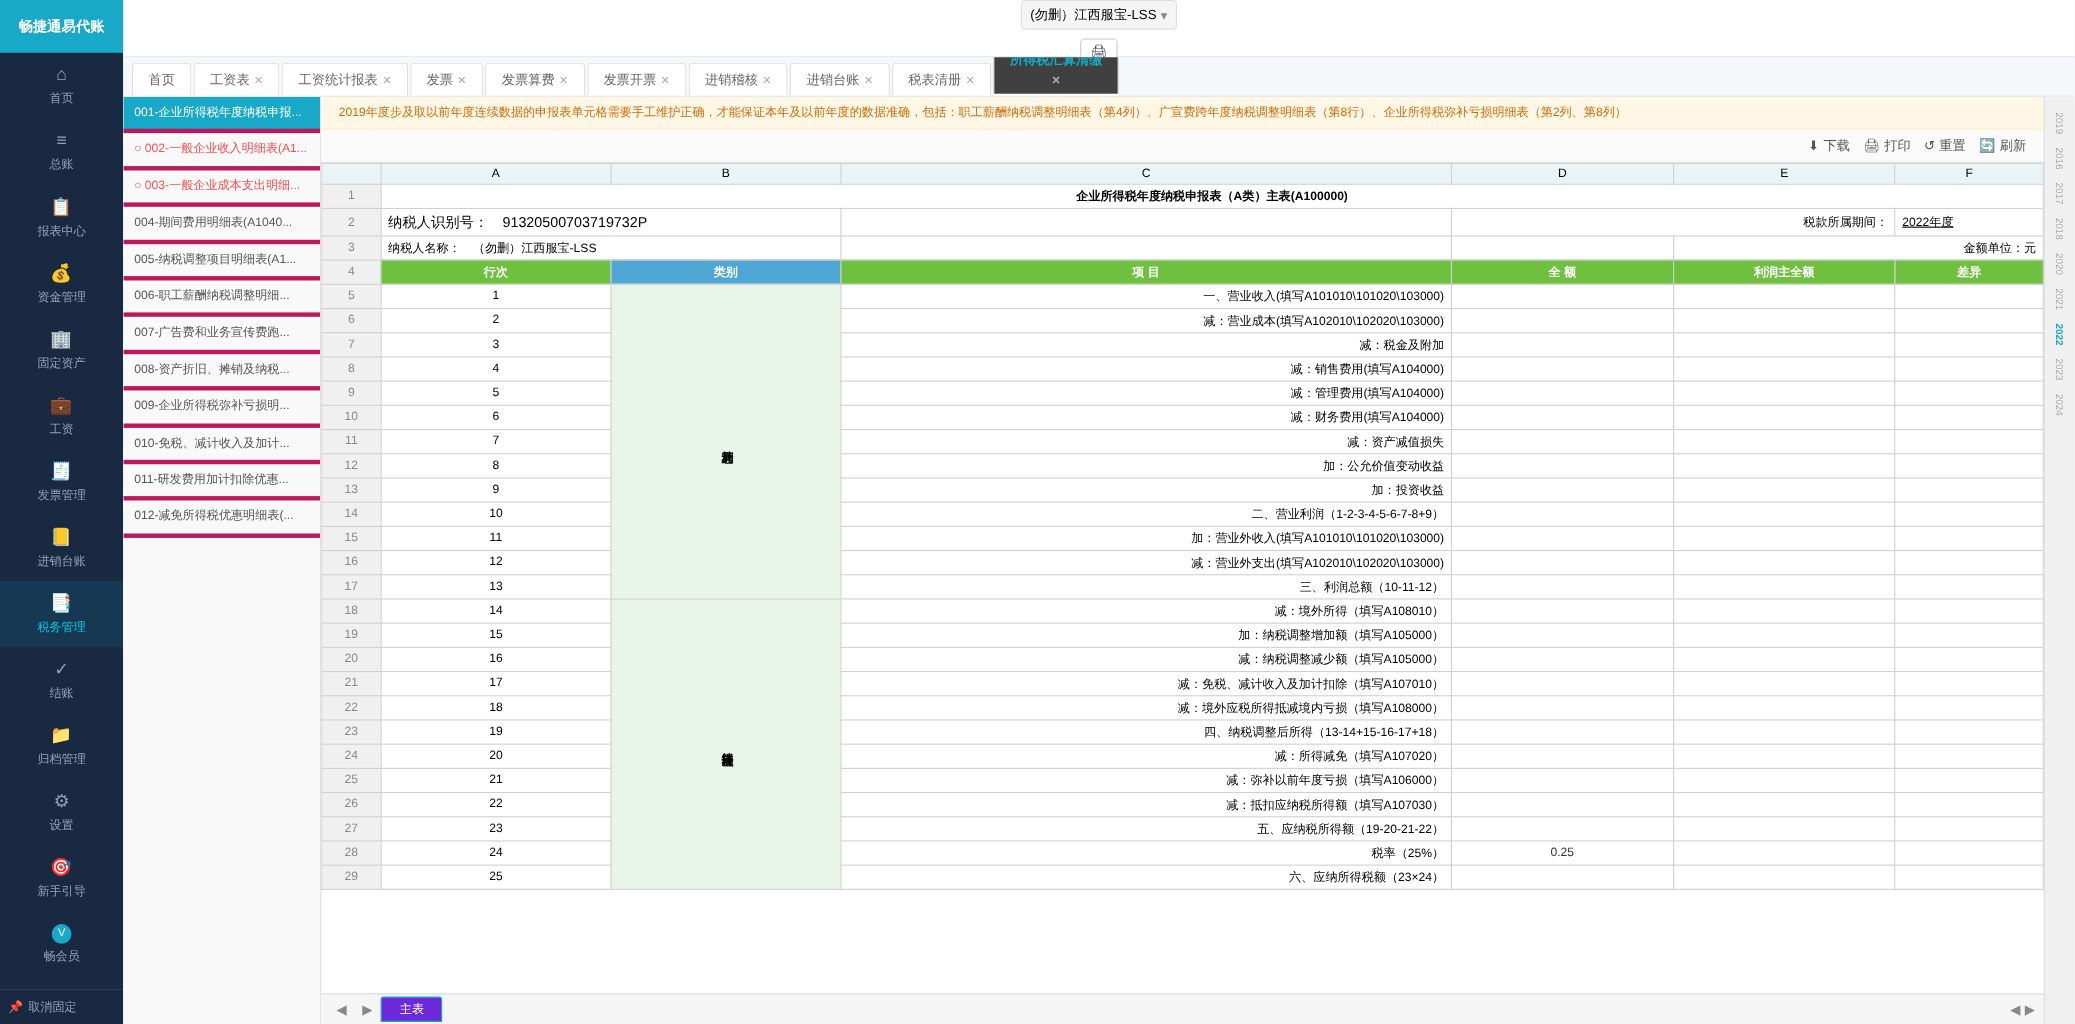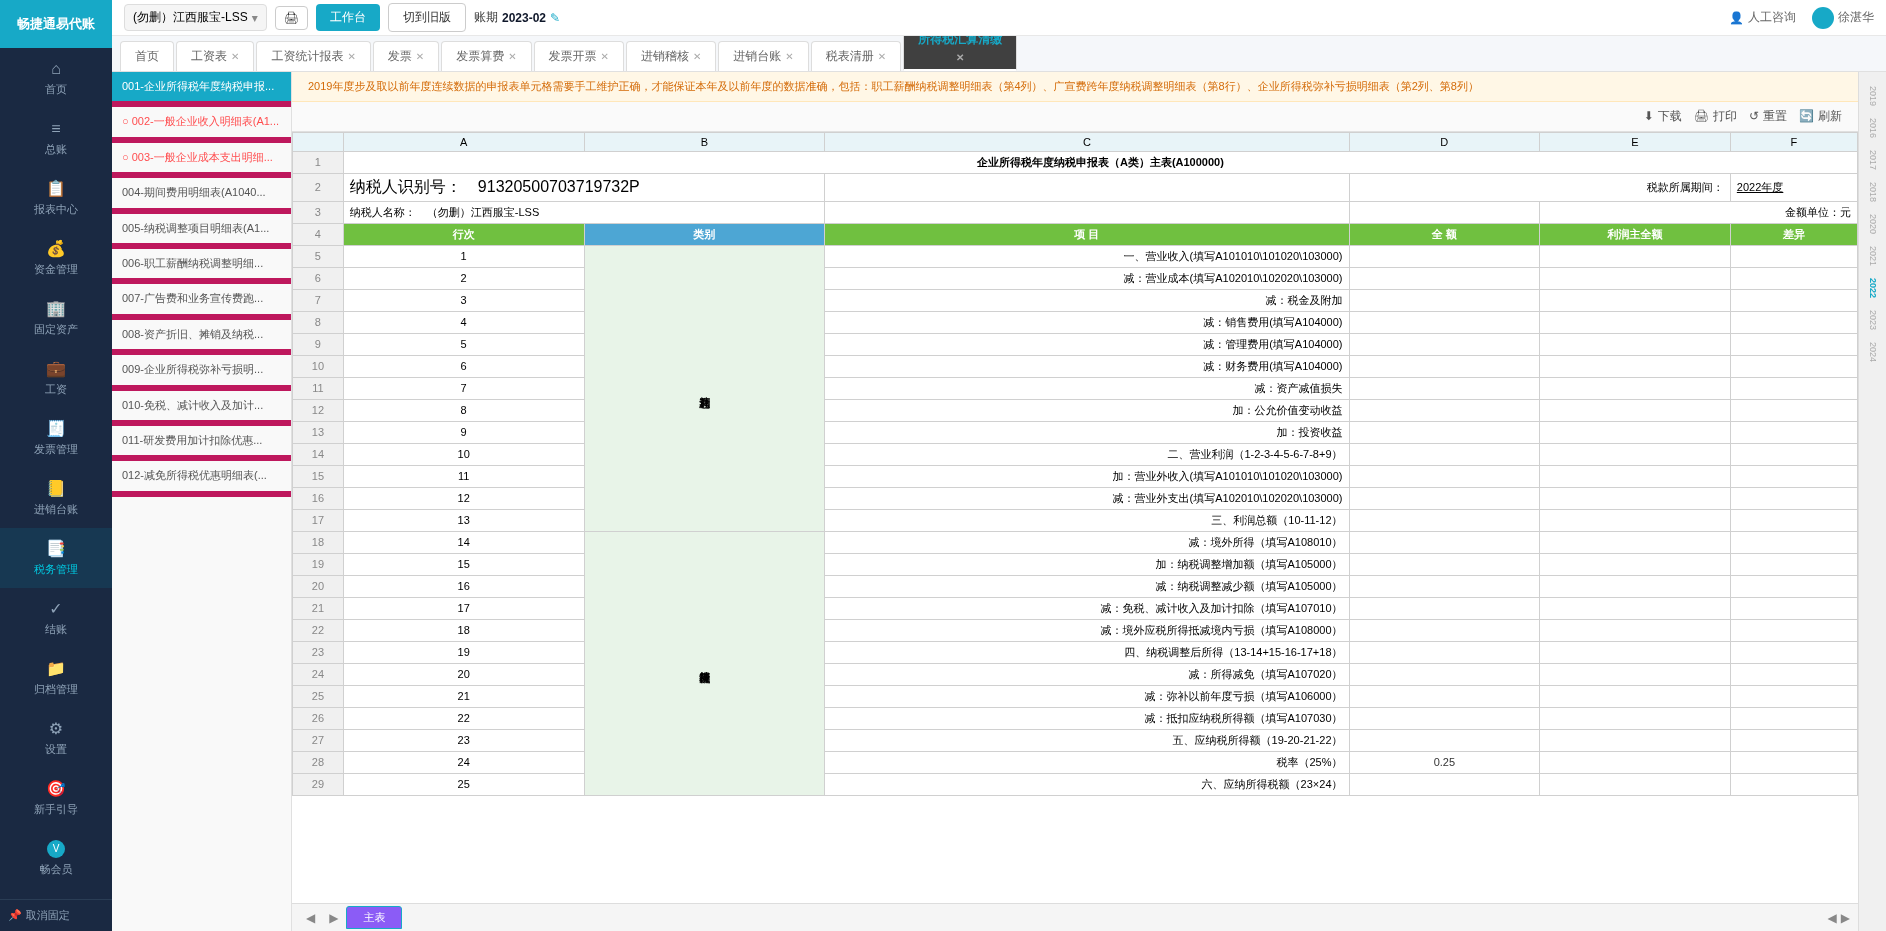--- a/index.html
+++ b/index.html
@@ -10,40 +10,40 @@
     .sidebar-logo { height: 48px; background: #17a9c7; display: flex; align-items: center; justify-content: center; color: white; font-size: 13px; font-weight: bold; padding: 0 8px; }
     .sidebar-item { display: flex; flex-direction: column; align-items: center; justify-content: center; height: 60px; color: #8fa3b8; cursor: pointer; font-size: 11px; gap: 4px; }
     .sidebar-item:hover, .sidebar-item.active { color: #00c8e0; background: rgba(0,200,224,0.1); }
     .sidebar-item .icon { font-size: 16px; }
     .sidebar-bottom { margin-top: auto; padding: 8px; color: #8fa3b8; font-size: 11px; display: flex; align-items: center; gap: 4px; cursor: pointer; border-top: 1px solid #2a3d55; }
 
     
     .main { flex: 1; display: flex; flex-direction: column; overflow: hidden; }
 
     
-    .topbar { height: 36px; background: white; display: flex; align-items: center; padding: 0 12px; gap: 8px; border-bottom: 1px solid #e8e8e8; flex-shrink: 0; }
+    .topbar { height: 52px; background: white; display: flex; align-items: center; padding: 0 12px; gap: 8px; border-bottom: 1px solid #e8e8e8; flex-shrink: 0; flex-direction: column; }
     .topbar-company { display: flex; align-items: center; gap: 4px; background: #f5f5f5; border: 1px solid #ddd; border-radius: 4px; padding: 4px 8px; cursor: pointer; font-size: 12px; }
     .topbar-btn { padding: 5px 14px; border-radius: 4px; border: none; cursor: pointer; font-size: 12px; }
     .topbar-btn.primary { background: #17a9c7; color: white; }
     .topbar-btn.secondary { background: white; border: 1px solid #ccc; color: #333; }
     .topbar-right { margin-left: auto; display: flex; align-items: center; gap: 16px; color: #666; font-size: 12px; }
     .topbar-period { display: flex; align-items: center; gap: 4px; color: #333; }
 
     
     .tabbar { height: 36px; background: #f5f7fa; border-bottom: 1px solid #e0e0e0; display: flex; align-items: flex-end; padding-left: 8px; flex-shrink: 0; overflow-x: auto; }
     .tab { display: flex; align-items: center; gap: 4px; padding: 6px 14px; border: 1px solid #ddd; border-bottom: none; background: white; cursor: pointer; font-size: 12px; color: #666; border-radius: 4px 4px 0 0; margin-right: 2px; }
     .tab.active { background: #404040; color: #17a9c7; border-bottom: 2px solid white; font-weight: bold; flex-direction: column; }
     .tab .close { color: #aaa; cursor: pointer; font-size: 10px; }
 
     
     .content { flex: 1; display: flex; overflow: hidden; background: white; }
 
     
     .form-list { width: 180px; background: #f9f9f9; border-right: 1px solid #e0e0e0; overflow-y: auto; flex-shrink: 0; }
-    .form-list-item { padding: 7px 10px; font-size: 11px; cursor: pointer; color: #555; border-bottom: 6px solid #be185d; line-height: 1.4; }
+    .form-list-item { padding: 7px 10px; font-size: 11px; cursor: pointer; color: #555; border-bottom: 4px solid #be185d; line-height: 1.4; }
     .form-list-item.active { background: #17a9c7; color: white; }
     .form-list-item.error { color: #ff4d4f; }
     .form-list-item.error::before { content: '○ '; }
 
     
     .right-panel { flex: 1; display: flex; flex-direction: column; overflow: hidden; }
 
     
     .warning-bar { background: #fff7e6; padding: 6px 16px; font-size: 11px; color: #d46b08; border-bottom: 1px solid #ffe7ba; flex-shrink: 0; line-height: 1.5; }
 
@@ -61,21 +61,21 @@
     .green-header { background: #70c040 !important; color: white; text-align: center; font-weight: bold; }
     .blue-header { background: #4da6d4 !important; color: white; text-align: center; font-weight: bold; }
     .category-cell { background: #e8f4e8; text-align: center; }
     .item-cell { text-align: right; }
     .num-cell { text-align: center; }
     .merged-title { text-align: center; font-weight: bold; font-size: 14px; padding: 8px; }
     
     
     .sheet-tabs { height: 28px; background: #f5f5f5; border-top: 1px solid #ddd; display: flex; align-items: center; padding: 0 8px; gap: 2px; flex-shrink: 0; }
     .sheet-tab { padding: 3px 16px; border: 1px solid #ccc; background: white; font-size: 11px; cursor: pointer; border-radius: 3px 3px 0 0; }
-    .sheet-tab.active { background: #8b5cf6; color: white; border-color: #17a9c7; }
+    .sheet-tab.active { background: #6d28d9; color: white; border-color: #17a9c7; }
     .nav-arrow { color: #888; cursor: pointer; padding: 2px 6px; }
     .scroll-area { margin-left: auto; display: flex; align-items: center; gap: 4px; }
 
     
     .timeline-bar { width: 28px; background: #f0f0f0; border-left: 1px solid #ddd; display: flex; flex-direction: column; align-items: center; padding: 8px 0; overflow-y: auto; flex-shrink: 0; }
     .timeline-item { font-size: 9px; color: #aaa; writing-mode: vertical-rl; text-orientation: mixed; padding: 6px 2px; cursor: pointer; }
     .timeline-item.active { color: #17a9c7; font-weight: bold; }
   </style>
 </head>
 <body>
@@ -281,21 +281,21 @@
               <th class="col-header">F</th>
             </tr>
           </thead>
           <tbody id="sheet-body">
               <tr>
                 <td class="row-num">1</td>
 <td colspan="6" class="merged-title">企业所得税年度纳税申报表（A类）主表(A100000)</td>
               </tr>
               <tr>
                 <td class="row-num">2</td>
-<td colspan="2" style="font-size:16px;">纳税人识别号：　91320500703719732P</td>
+<td colspan="2" style="font-size:13px;">纳税人识别号：　91320500703719732P</td>
 <td></td>
 <td colspan="2" style="text-align:right;font-size:11px;">税款所属期间：</td>
 <td style="font-size:11px;text-decoration:underline;">2022年度</td>
               </tr>
               <tr>
                 <td class="row-num">3</td>
 <td colspan="2" style="font-size:11px;">纳税人名称：　（勿删）江西服宝-LSS</td>
 <td></td>
 <td></td>
 <td colspan="2" style="text-align:right;font-size:11px;">金额单位：元</td>

